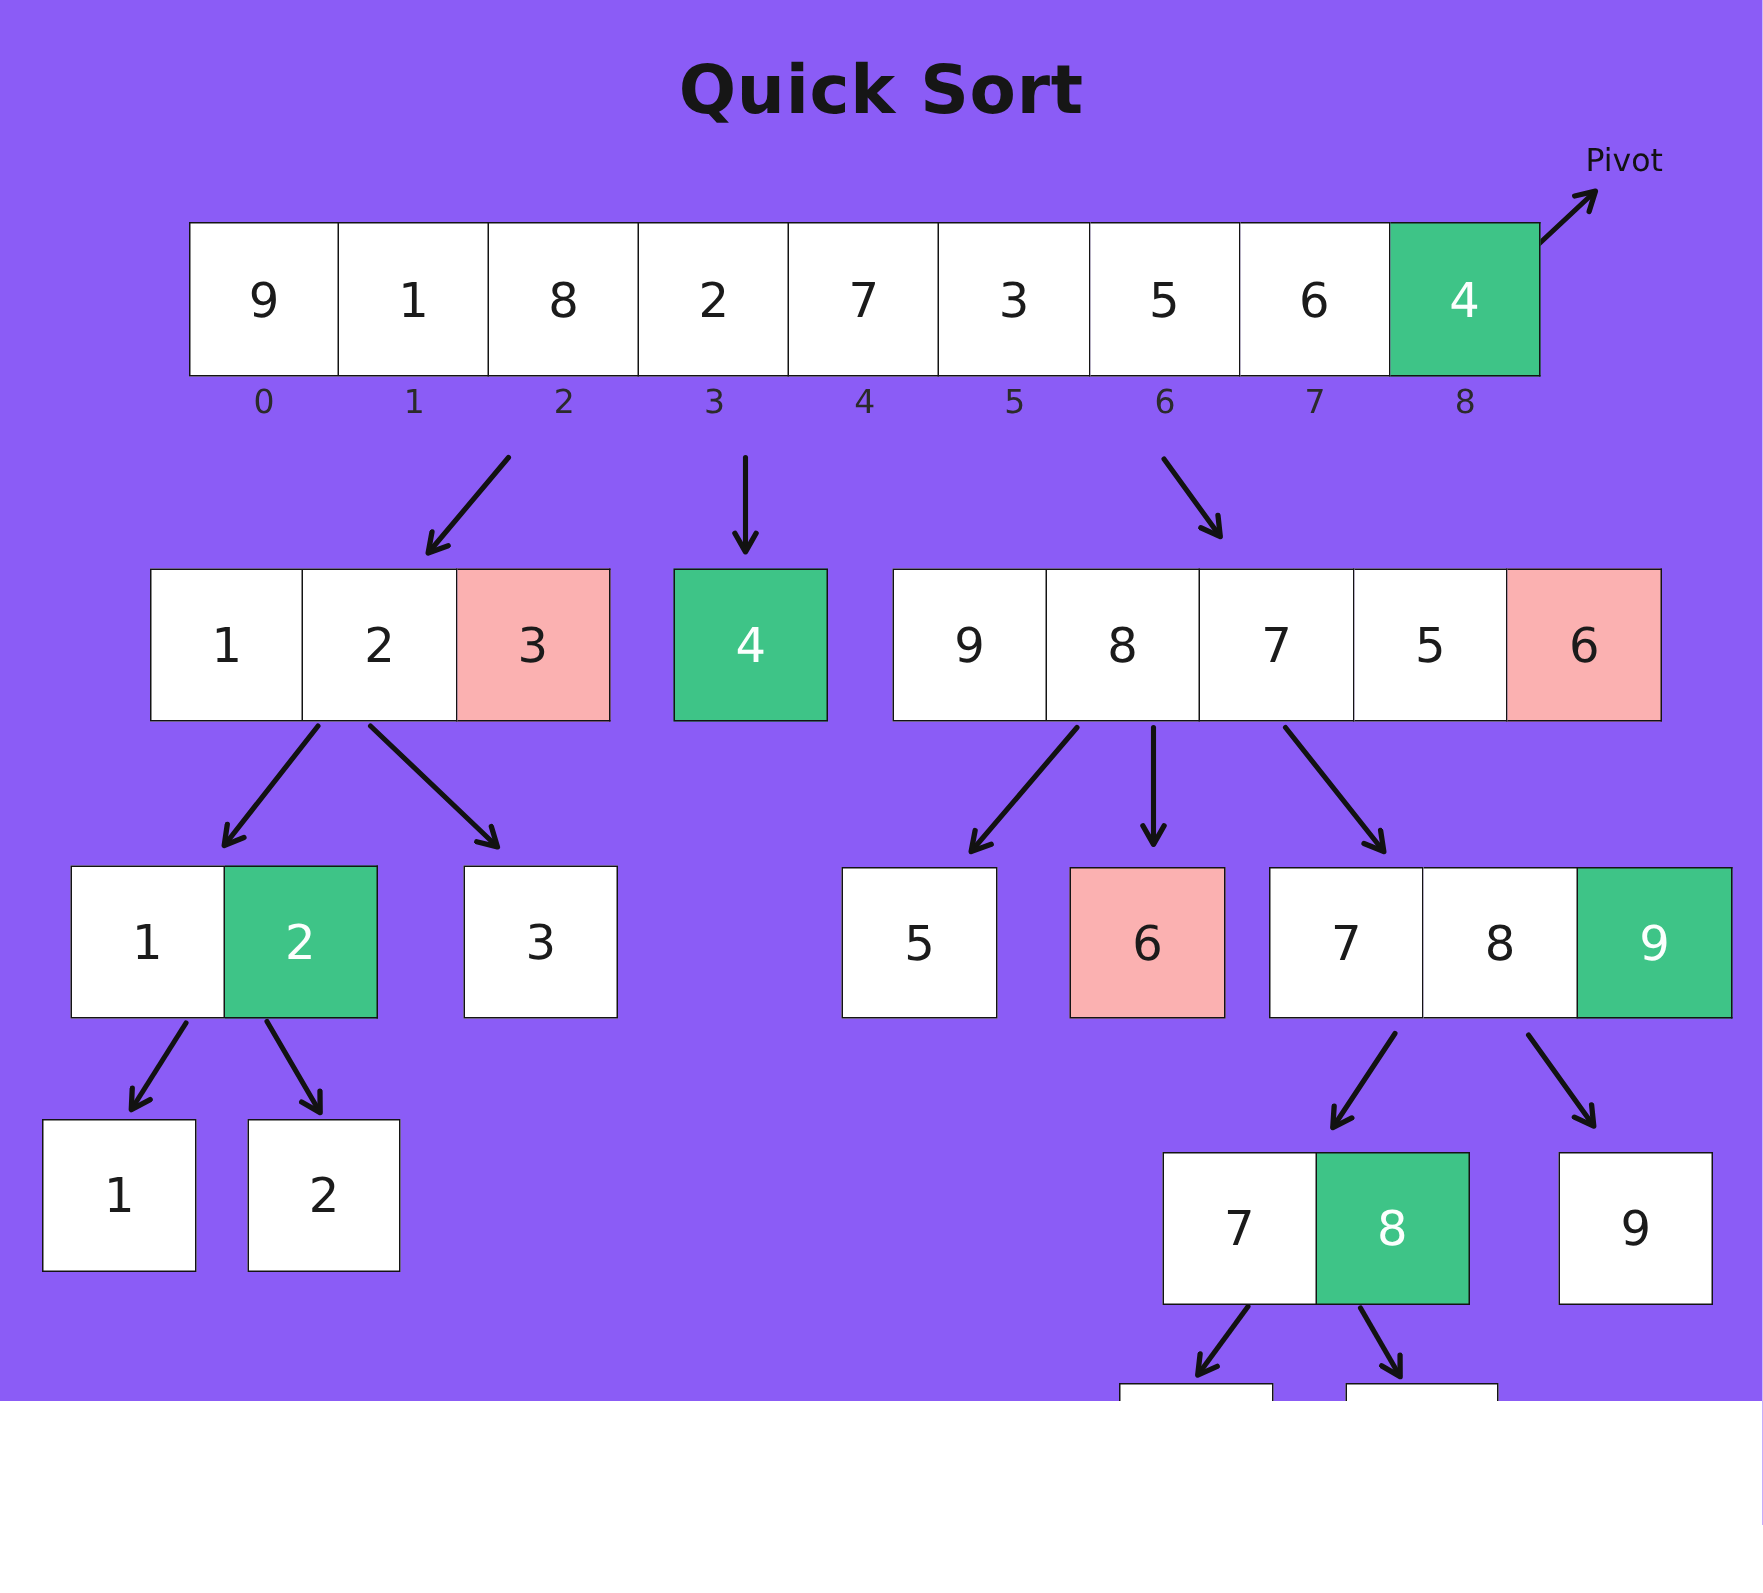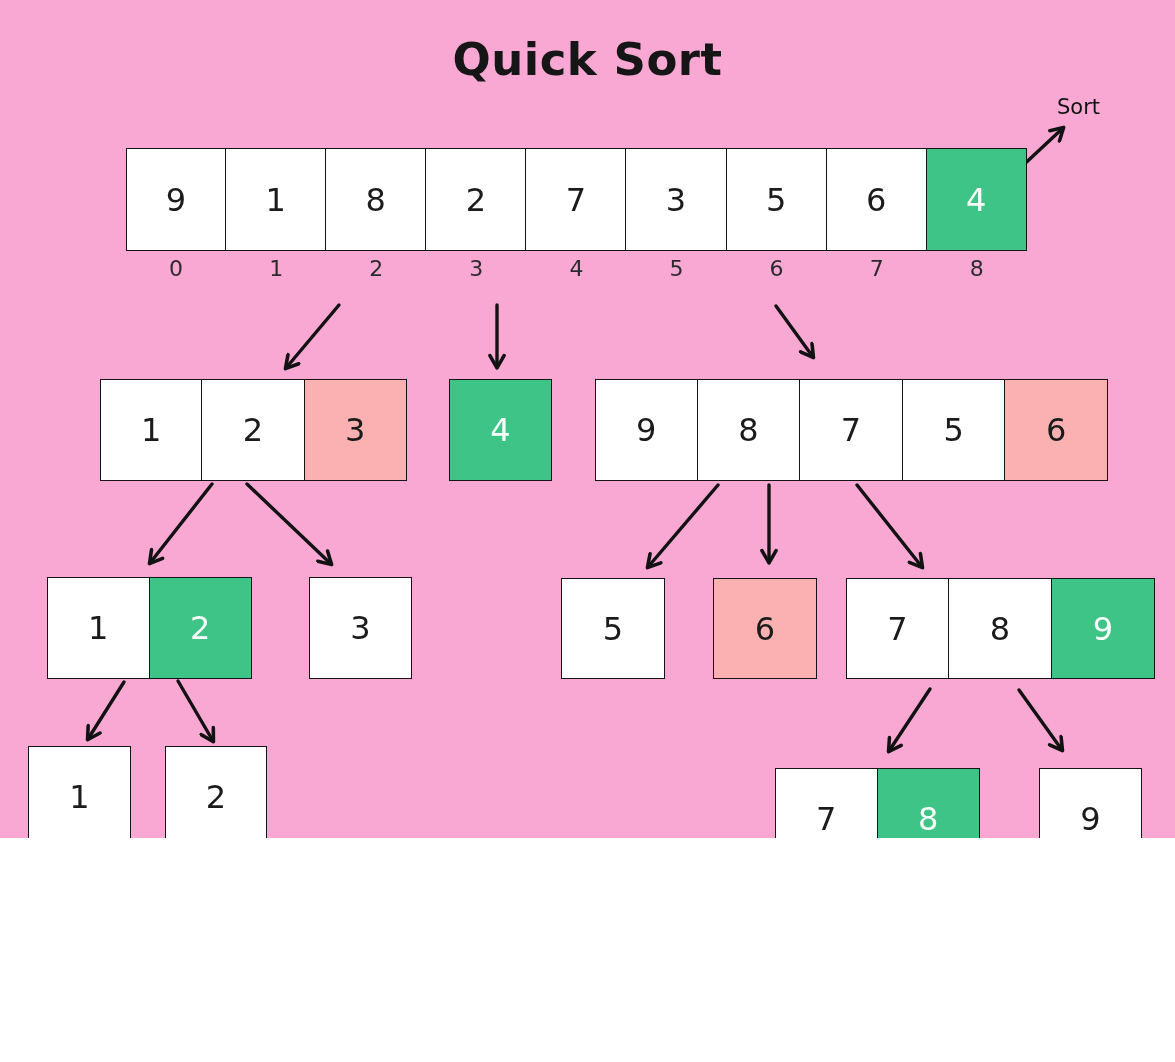--- a/index.html
+++ b/index.html
@@ -1,20 +1,20 @@
 <!DOCTYPE html>
 <html style="--green: #3ec487; --pink: #fbb1b1; --line: #121212;"><head>
 <meta charset="utf-8">
 <style>
   html, body { margin: 0; padding: 0; background: #ffffff; }
   .canvas {
     position: relative;
     width: 1175px;
-    height: 838px;
-    background: #f9a8d4;
+    height: 934px;
+    background: #8b5cf6;
     font-family: "DejaVu Sans", "Liberation Sans", sans-serif;
     overflow: hidden;
   }
   #arrow-svg { position: absolute; left: 0; top: 0; }
   .title {
     position: absolute;
     top: 33px; left: 0; width: 100%;
     text-align: center;
     font-size: 45px;
     font-weight: 600;
@@ -67,21 +67,21 @@
       <line x1="857" y1="485" x2="922" y2="567" class="arrow-line" marker-end="url(#arrowhead)"></line>
       <line x1="124" y1="682" x2="88" y2="739" class="arrow-line" marker-end="url(#arrowhead)"></line>
       <line x1="178" y1="681" x2="213" y2="741" class="arrow-line" marker-end="url(#arrowhead)"></line>
       <line x1="930" y1="689" x2="889" y2="751" class="arrow-line" marker-end="url(#arrowhead)"></line>
       <line x1="1019" y1="690" x2="1062" y2="750" class="arrow-line" marker-end="url(#arrowhead)"></line>
       <line x1="832" y1="871" x2="799" y2="916" class="arrow-line" marker-end="url(#arrowhead)"></line>
       <line x1="907" y1="872" x2="933" y2="917" class="arrow-line" marker-end="url(#arrowhead)"></line>
     </svg>
 
   <div class="title">Quick Sort</div>
-  <div class="pivot-label" id="pivot-label" style="left: 1057px; top: 95px;">Sort</div>
+  <div class="pivot-label" id="pivot-label" style="left: 1057px; top: 95px;">Pivot</div>
   <div id="arrays-layer">
       <div class="array" style="left: 126px; top: 148px;">
         <div class="cells">
           <div class="cell white" style="width: 100.1px; height: 103px;">
             <span>9</span>
           </div>
           <div class="cell white" style="width: 100.1px; height: 103px;">
             <span>1</span>
           </div>
           <div class="cell white" style="width: 100.1px; height: 103px;">

